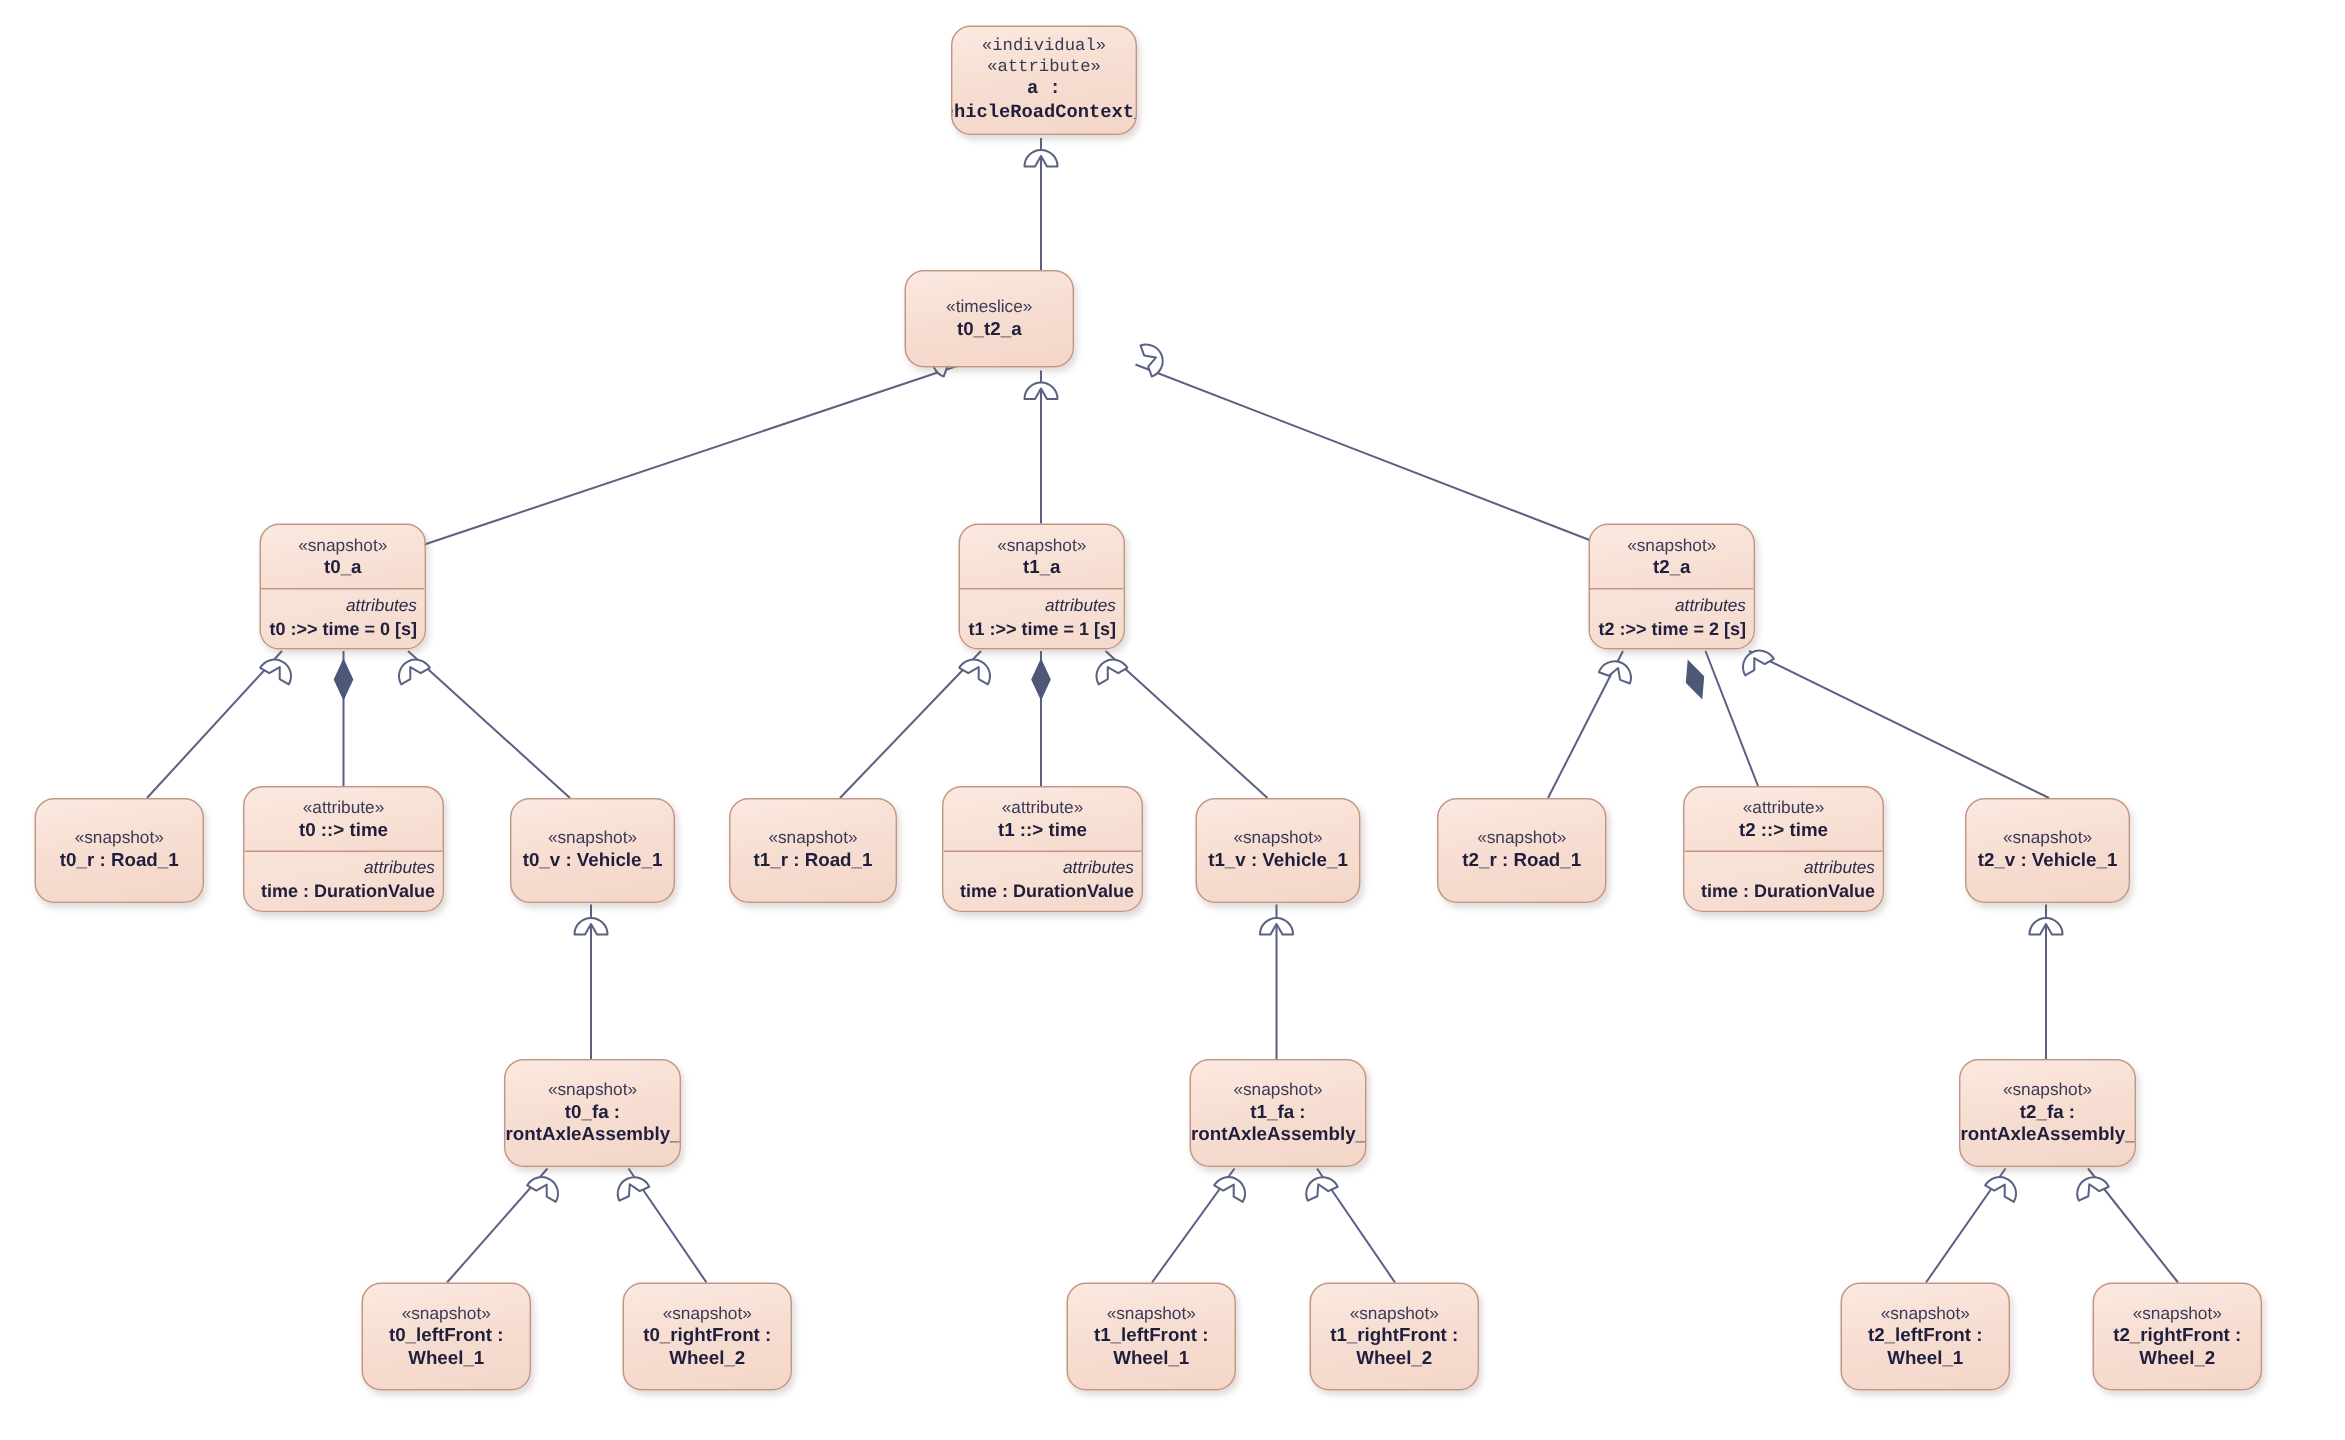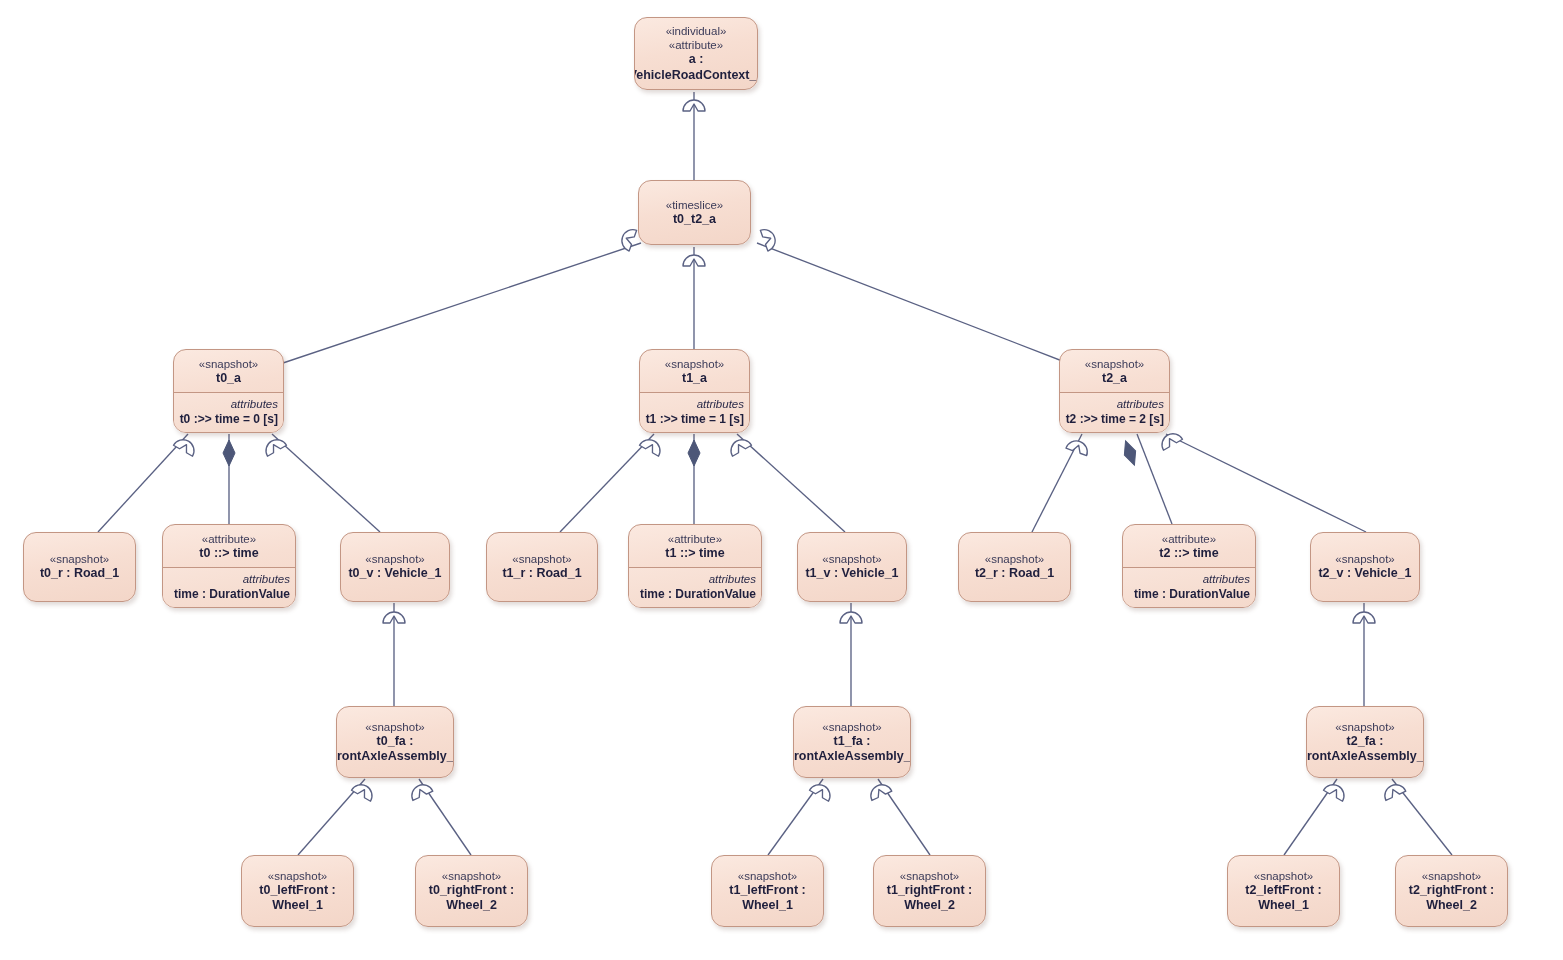--- a/index.html
+++ b/index.html
@@ -225,29 +225,29 @@
         </g>
       </g>
       <g>
         <line x1="1452" y1="855" x2="1392" y2="779" stroke="#5a6183" stroke-width="1.35"></line>
         <g transform="translate(1395,794) rotate(335)">
           <path d="M -11,2 A 11,11 0 1 1 11,2 L 4,2 L 0,-5 L -4,2 Z" fill="#ffffff" stroke="#5a6183" stroke-width="1.35" stroke-linejoin="round"></path>
         </g>
       </g>
     </svg>
   <div id="node-layer">
-      <div class="node" style="left: 634px; top: 17px; width: 124px; height: 73px;">
+      <div class="node" style="left: 634px; top: 17px; width: 124px; height: 73px; font-family: Liberation Mono, monospace;">
         <div class="node-head">
           <div class="stereotype">«individual»</div>
           <div class="stereotype">«attribute»</div>
           <div class="node-name wrapped">a :</div>
           <div class="node-name wrapped">VehicleRoadContext_1</div>
         </div>
       </div>
-      <div class="node" style="left: 638px; top: 180px; width: 113px; height: 65px;">
+      <div class="node" style="left: 603px; top: 180px; width: 113px; height: 65px;">
         <div class="node-head">
           <div class="stereotype">«timeslice»</div>
           <div class="node-name">t0_t2_a</div>
         </div>
       </div>
       <div class="node has-compartment" style="left: 173px; top: 349px; width: 111px; height: 84px;">
         <div class="node-head">
           <div class="stereotype">«snapshot»</div>
           <div class="node-name">t0_a</div>
         </div>

